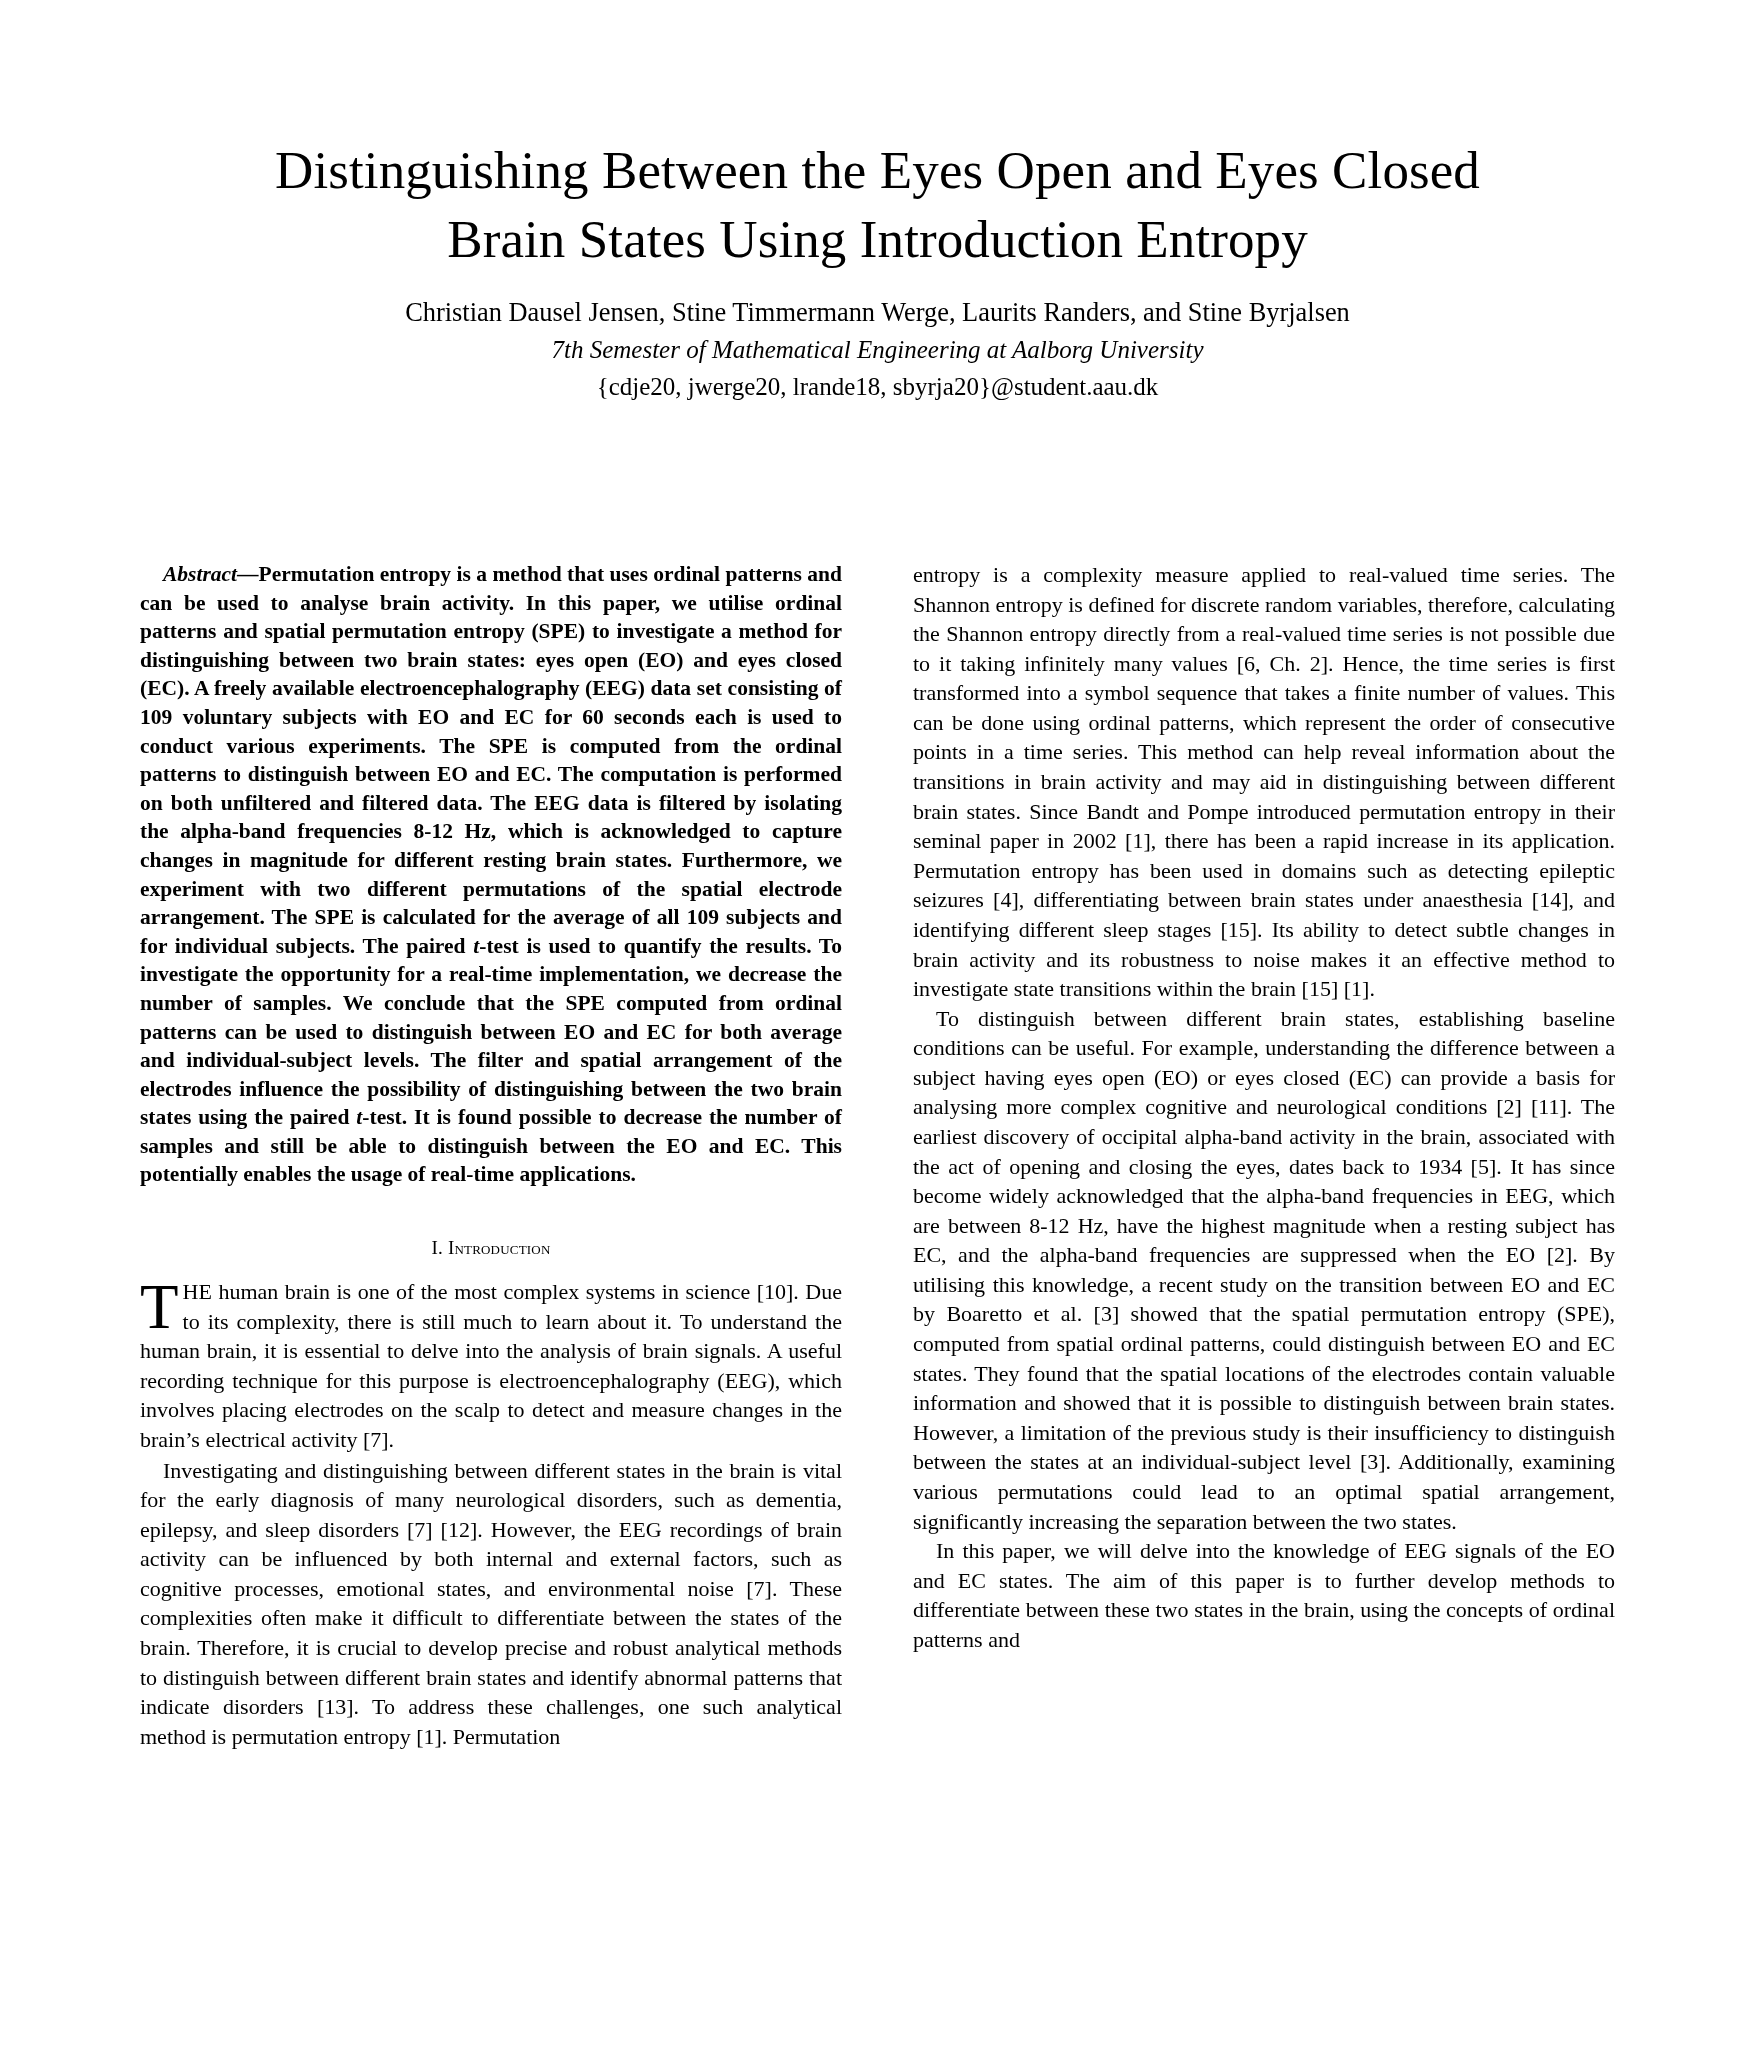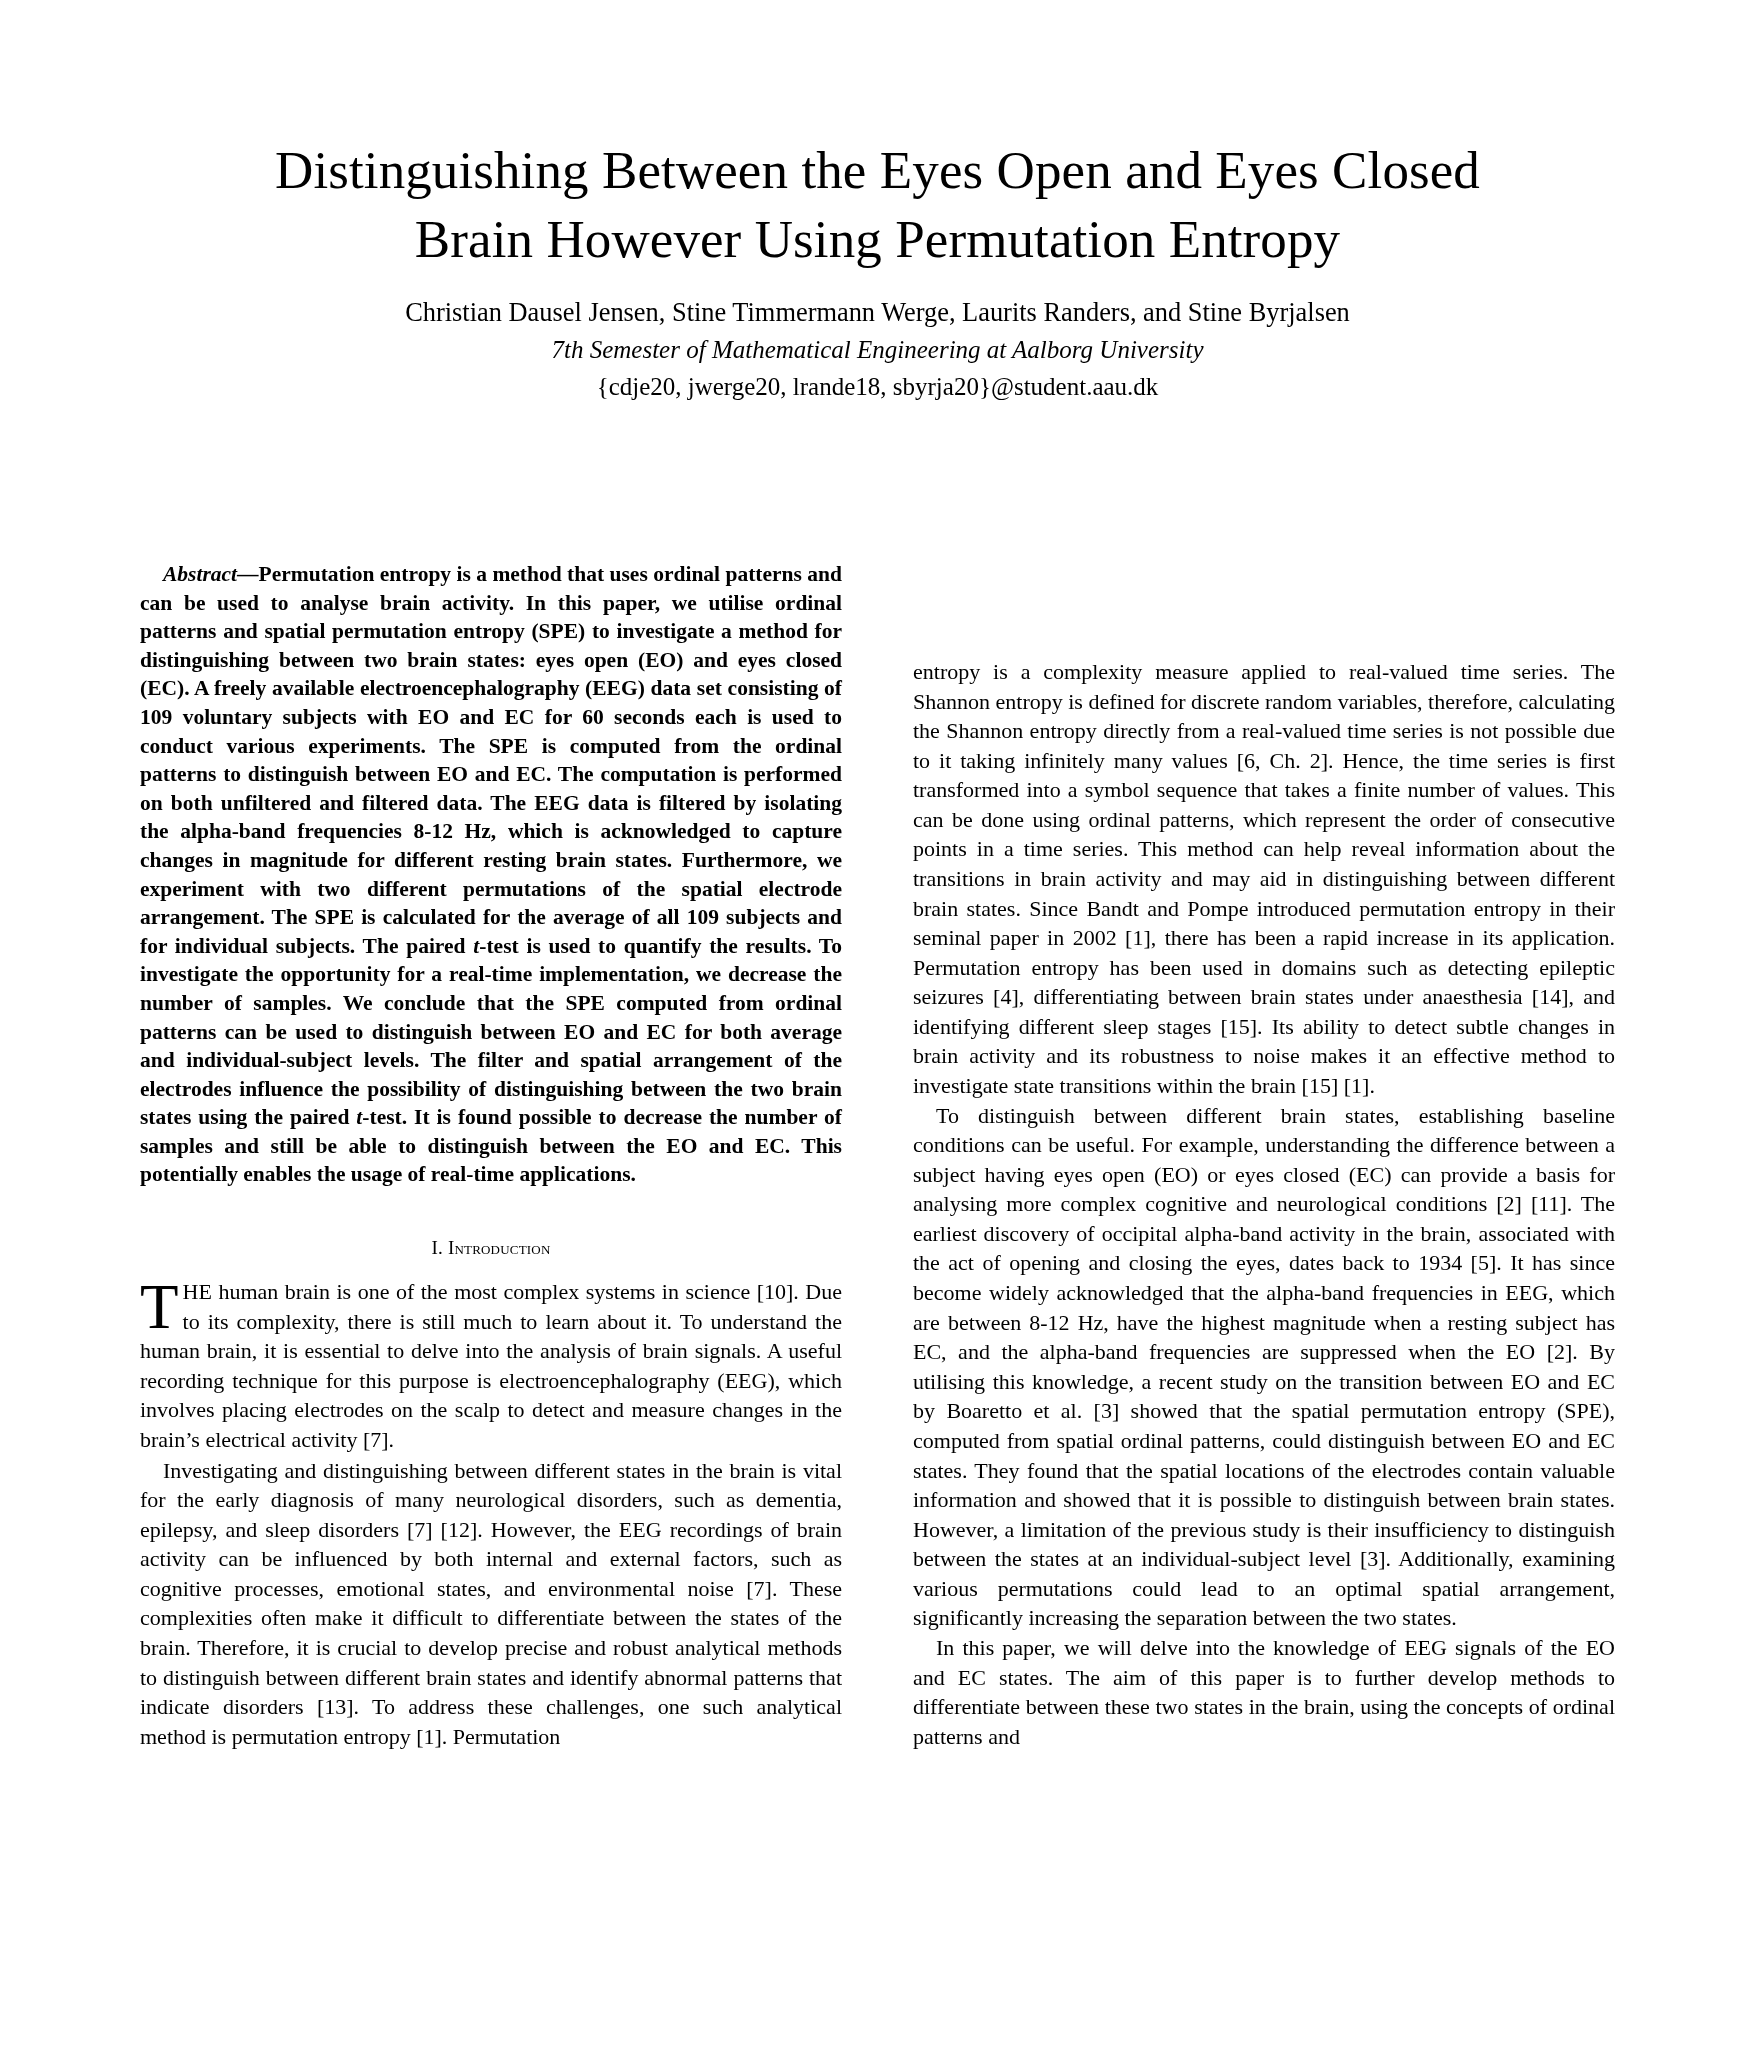--- a/index.html
+++ b/index.html
@@ -52,21 +52,20 @@
   }
 
   
   .columns {
     position: absolute;
     left: 140px;
     top: 560px;
     width: 1475px;
     display: flex;
     justify-content: space-between;
-    align-items: flex-end;
   }
   .col {
     width: 702px;
   }
 
   p {
     margin: 0;
     font-size: 22px;
     line-height: 1.345;
     text-align: justify;
@@ -115,21 +114,21 @@
   .para-gap { margin-top: 1px; }
 
   .ital { font-style: italic; }
 </style>
 </head>
 <body>
 
 <div class="page">
 
   <div class="title-block">
-    <h1 class="paper-title">Distinguishing Between the Eyes Open and Eyes Closed Brain However Using Permutation Entropy</h1>
+    <h1 class="paper-title">Distinguishing Between the Eyes Open and Eyes Closed Brain States Using Introduction Entropy</h1>
     <div class="authors">Christian Dausel Jensen, Stine Timmermann Werge, Laurits Randers, and Stine Byrjalsen</div>
     <div class="affiliation">7th Semester of Mathematical Engineering at Aalborg University</div>
     <div class="emails">{cdje20, jwerge20, lrande18, sbyrja20}@student.aau.dk</div>
   </div>
 
   <div class="columns">
 
     <div class="col">
 
       <p class="abstract-p"><span class="lead-ital">Abstract</span><span>—</span><span>Permutation entropy is a method that uses ordinal patterns and can be used to analyse brain activity. In this paper, we utilise ordinal patterns and spatial permutation entropy (SPE) to investigate a method for distinguishing between two brain states: eyes open (EO) and eyes closed (EC). A freely available electroencephalography (EEG) data set consisting of 109 voluntary subjects with EO and EC for 60 seconds each is used to conduct various experiments. The SPE is computed from the ordinal patterns to distinguish between EO and EC. The computation is performed on both unfiltered and filtered data. The EEG data is filtered by isolating the alpha-band frequencies 8-12 Hz, which is acknowledged to capture changes in magnitude for different resting brain states. Furthermore, we experiment with two different permutations of the spatial electrode arrangement. The SPE is calculated for the average of all 109 subjects and for individual subjects. The paired </span><span class="ital">t</span><span>-test is used to quantify the results. To investigate the opportunity for a real-time implementation, we decrease the number of samples. We conclude that the SPE computed from ordinal patterns can be used to distinguish between EO and EC for both average and individual-subject levels. The filter and spatial arrangement of the electrodes influence the possibility of distinguishing between the two brain states using the paired </span><span class="ital">t</span><span>-test. It is found possible to decrease the number of samples and still be able to distinguish between the EO and EC. This potentially enables the usage of real-time applications.</span></p>

